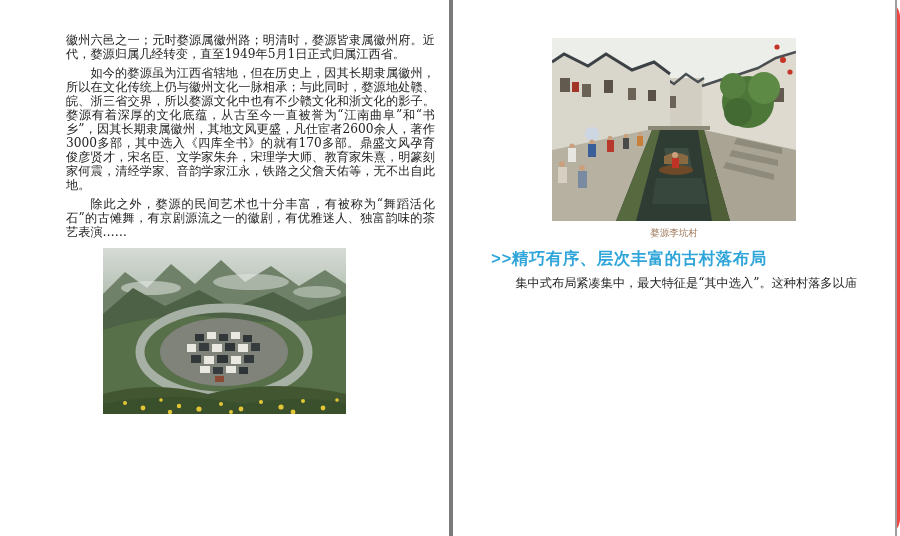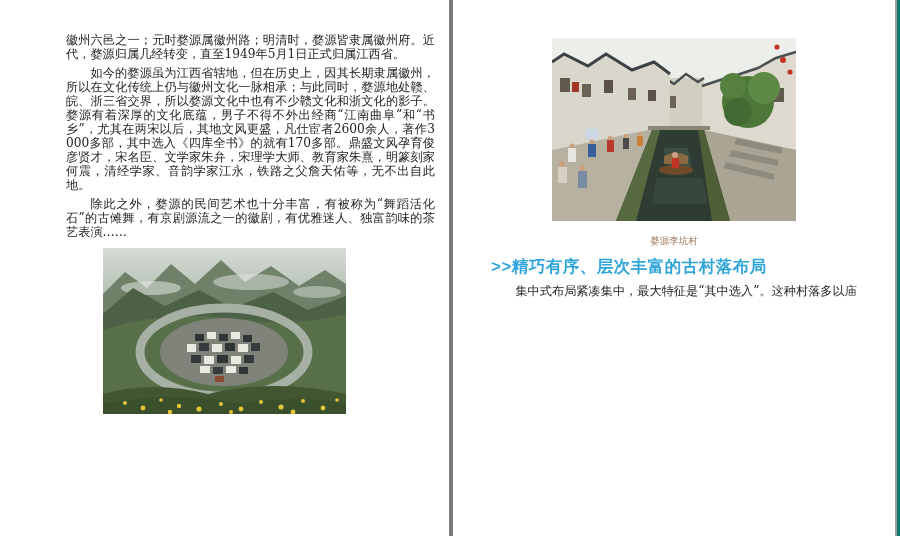--- a/index.html
+++ b/index.html
@@ -2,21 +2,21 @@
 <html><head>
 <meta charset="utf-8">
 <style>
   html, body {
     margin: 0; padding: 0;
     width: 900px; height: 536px;
     background: #ffffff;
     overflow: hidden;
     font-family: "DejaVu Serif", "Liberation Serif", serif;
   }
-  .spread { position: relative; width: 900px; height: 536px; background: #0f766e; }
+  .spread { position: relative; width: 900px; height: 536px; background: #ef4444; border-radius: 17px; }
 
   .page { position: absolute; top: 0; height: 536px; background: #ffffff; }
   .page-left  { left: 0;   width: 449px; }
   .page-right { left: 453px; width: 442px; }
 
   .page-divider {
     position: absolute; left: 449px; top: 0; width: 4px; height: 536px;
     background: #7a7a7a;
   }
   .page-edge-right {
@@ -37,21 +37,21 @@
     word-break: break-all;
   }
   p.body.first { text-indent: 0; }
 
   figure { margin: 0; padding: 0; }
   .photo-left  { width: 243px; height: 166px; margin: 9px 0 0 37px; display: block; }
   .photo-right { width: 244px; height: 183px; margin: 5px auto 0 auto; display: block; }
   .photo-left svg, .photo-right svg { display: block; width: 100%; height: 100%; }
 
   .caption-title {
-    margin: 14px 0 0 0;
+    margin: 6px 0 0 0;
     text-align: center;
     font-size: 9.5px;
     line-height: 12px;
     color: #a1795a;
   }
   .caption {
     margin: 1px 8px 0 9px;
     font-size: 9.3px;
     line-height: 10.4px;
     text-align: justify;
@@ -70,21 +70,21 @@
   }
 </style>
 </head>
 <body>
 
 <div class="spread">
 
   <section class="page page-left">
     <div class="page-left-content">
       <p class="body first">徽州六邑之一；元时婺源属徽州路；明清时，婺源皆隶属徽州府。近代，婺源归属几经转变，直至1949年5月1日正式归属江西省。</p>
-      <p class="body">如今的婺源虽为江西省辖地，但在历史上，因其长期隶属徽州，所以在文化传统上仍与徽州文化一脉相承；与此同时，婺源地处赣、皖、浙三省交界，所以婺源文化中也有不少赣文化和浙文化的影子。婺源有着深厚的文化底蕴，男子不得不外出经商“江南曲阜”和“书乡”，尤其在两宋以后，其地文风更盛，凡仕宦者2600余人，著作3000多部，其中选入《四库全书》的就有170多部。鼎盛文风孕育俊彦贤才，宋名臣、文学家朱弁，宋理学大师、教育家朱熹，明篆刻家何震，清经学家、音韵学家江永，铁路之父詹天佑等，无不出自此地。</p>
+      <p class="body">如今的婺源虽为江西省辖地，但在历史上，因其长期隶属徽州，所以在文化传统上仍与徽州文化一脉相承；与此同时，婺源地处赣、皖、浙三省交界，所以婺源文化中也有不少赣文化和浙文化的影子。婺源有着深厚的文化底蕴，从古至今一直被誉为“江南曲阜”和“书乡”，因其长期隶属徽州，其地文风更盛，凡仕宦者2600余人，著作3000多部，其中选入《四库全书》的就有170多部。鼎盛文风孕育俊彦贤才，宋名臣、文学家朱弁，宋理学大师、教育家朱熹，明篆刻家何震，清经学家、音韵学家江永，铁路之父詹天佑等，无不出自此地。</p>
       <p class="body">除此之外，婺源的民间艺术也十分丰富，有被称为“舞蹈活化石”的古傩舞，有京剧源流之一的徽剧，有优雅迷人、独富韵味的茶艺表演……</p>
 
       <figure class="photo-left">
         <svg viewBox="0 0 243 166" preserveAspectRatio="none">
           <defs>
             <linearGradient id="skyL" x1="0" y1="0" x2="0" y2="1">
               <stop offset="0" stop-color="#d6dbd6"></stop>
                 <stop offset="1" stop-color="#a9b7a6"></stop>
             </linearGradient>
           </defs>

